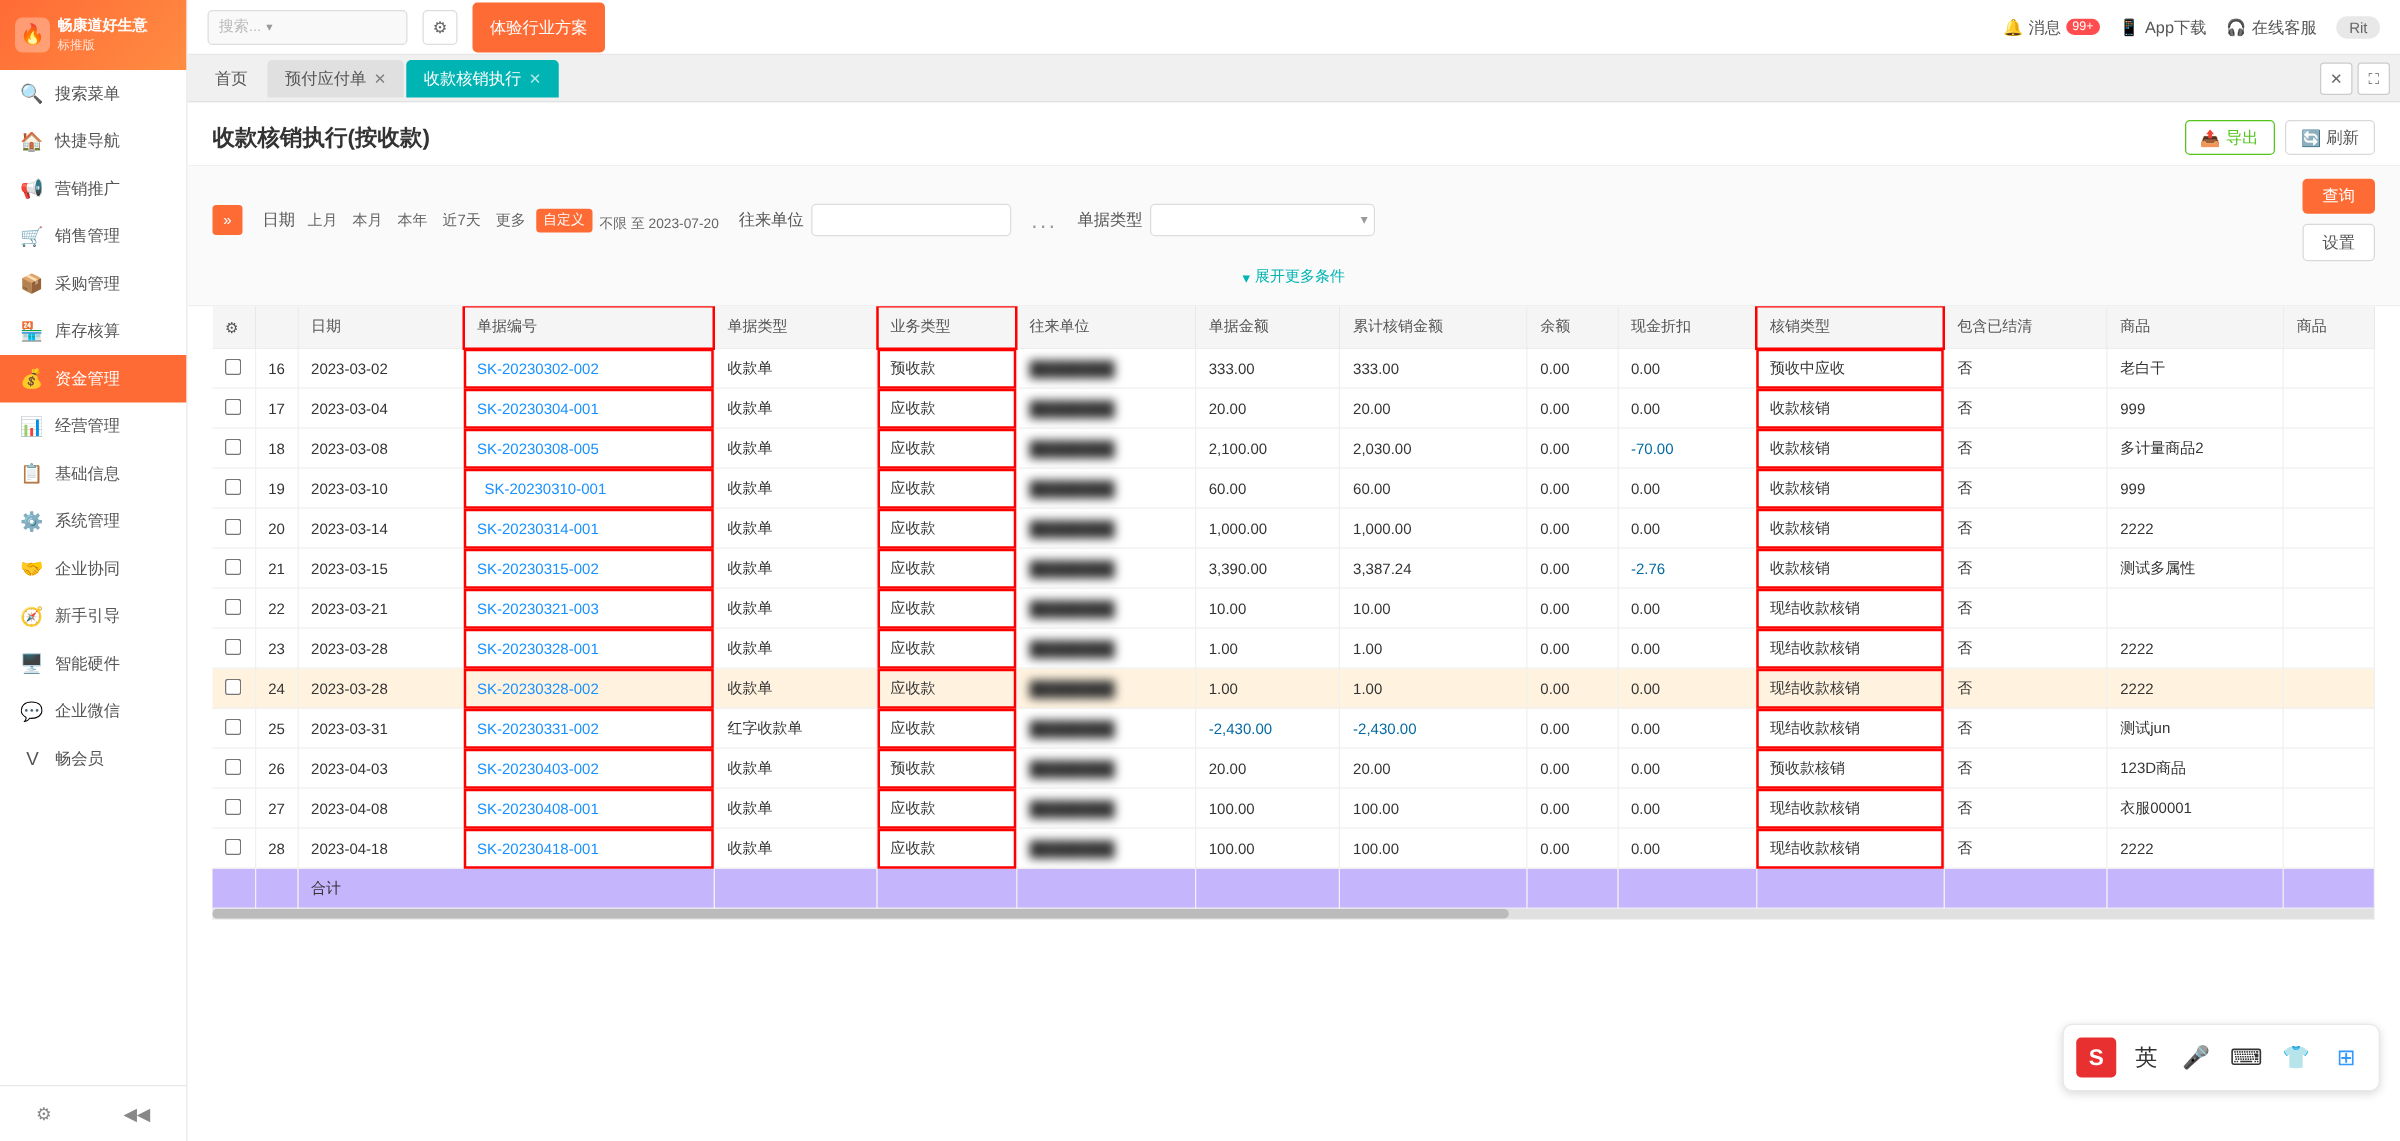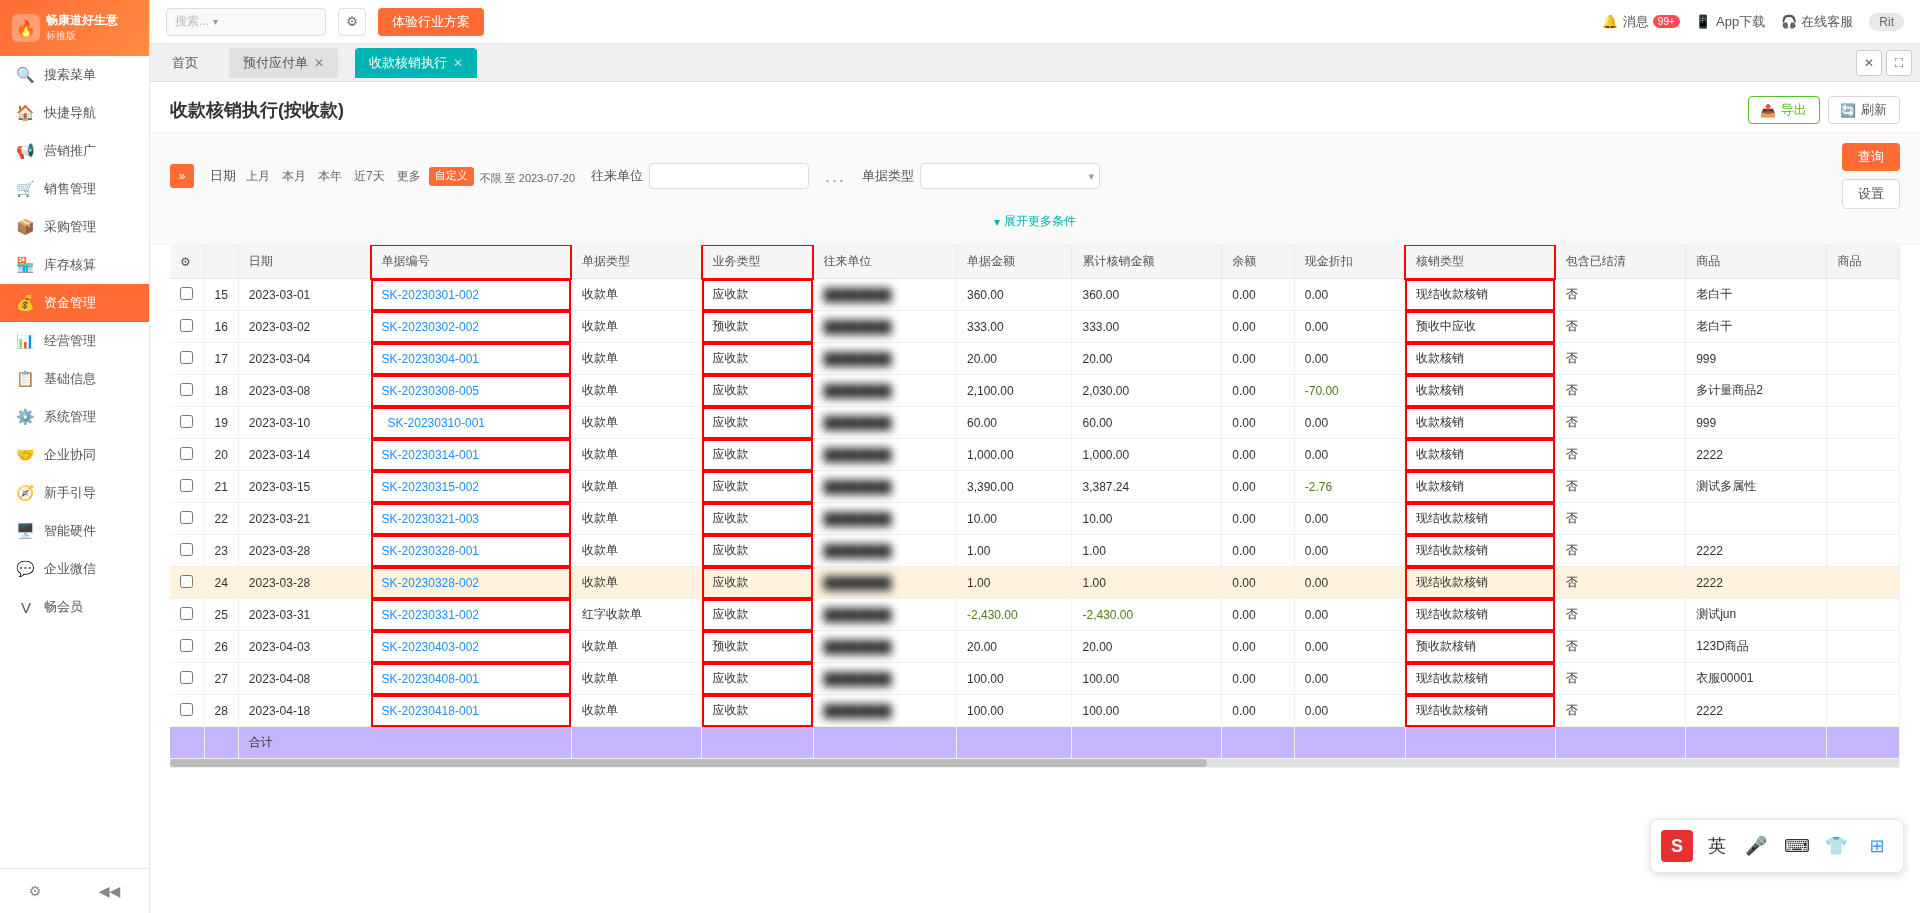--- a/index.html
+++ b/index.html
@@ -18,21 +18,21 @@
     .sidebar-bottom-btn { cursor: pointer; color: #888; font-size: 14px; padding: 6px 10px; }
 
     
     .main { flex: 1; display: flex; flex-direction: column; overflow: hidden; }
 
     
     .topbar { height: 44px; background: #fff; border-bottom: 1px solid #e8e8e8; display: flex; align-items: center; padding: 0 16px; gap: 12px; }
     .topbar-search { flex: 0 0 160px; height: 28px; border: 1px solid #ddd; border-radius: 4px; padding: 0 8px; color: #999; background: #f9f9f9; display: flex; align-items: center; gap: 4px; cursor: pointer; }
     .topbar-dropdown-icon { color: #999; font-size: 10px; }
     .topbar-gear { width: 28px; height: 28px; border: 1px solid #ddd; border-radius: 4px; display: flex; align-items: center; justify-content: center; cursor: pointer; color: #666; }
-    .topbar-solution-btn { background: #ff6b35; color: white; border: none; padding: 4px 14px; border-radius: 4px; cursor: pointer; font-size: 13px; height: 28px; }
+    .topbar-solution-btn { background: #ff6b35; color: white; border: none; padding: 4px 14px; border-radius: 4px; cursor: pointer; font-size: 13px; height: 40px; }
     .topbar-right { margin-left: auto; display: flex; align-items: center; gap: 16px; color: #555; font-size: 13px; }
     .topbar-right-item { display: flex; align-items: center; gap: 4px; cursor: pointer; }
     .notification-badge { background: #ff4d4f; color: white; border-radius: 10px; padding: 1px 5px; font-size: 10px; min-width: 18px; text-align: center; }
     .topbar-user { background: #e8e8e8; border-radius: 12px; padding: 2px 10px; font-size: 12px; color: #666; }
 
     
     .tabbar { height: 38px; background: #f0f0f0; display: flex; align-items: center; padding: 0 8px; gap: 2px; border-bottom: 1px solid #ddd; }
     .tab { height: 30px; padding: 0 14px; display: flex; align-items: center; gap: 6px; border-radius: 4px 4px 0 0; cursor: pointer; font-size: 13px; background: #e0e0e0; color: #555; }
     .tab.active { background: #00b4b4; color: white; }
     .tab-home { background: transparent; color: #555; }
@@ -72,21 +72,21 @@
     .expand-btn { color: #00b4b4; font-size: 12px; cursor: pointer; border: none; background: none; display: inline-flex; align-items: center; gap: 4px; }
 
     
     .table-wrap { flex: 1; overflow: auto; padding: 0 20px; }
     table { width: 100%; border-collapse: collapse; font-size: 12px; }
     thead tr { background: #f5f5f5; }
     th { padding: 8px 10px; text-align: left; color: #555; font-weight: 500; border-bottom: 1px solid #e8e8e8; border-right: 1px solid #e8e8e8; white-space: nowrap; position: sticky; top: 0; background: #f5f5f5; z-index: 1; }
     td { padding: 7px 10px; border-bottom: 1px solid #f0f0f0; border-right: 1px solid #f0f0f0; white-space: nowrap; color: #333; }
     tr.highlighted td { background: #fff3e0; }
     .link-text { color: #1890ff; cursor: pointer; text-decoration: none; }
-    .red-text { color: #4d7c0f; }
+    .red-text { color: #0369a1; }
     .total-row td { background: #c4b5fd; font-weight: 400; }
 
     
     ::-webkit-scrollbar { width: 6px; height: 6px; }
     ::-webkit-scrollbar-thumb { background: #ccc; border-radius: 3px; }
 
     
     .floating-panel { position: fixed; right: 20px; bottom: 80px; background: white; border: 1px solid #e8e8e8; border-radius: 8px; padding: 10px; display: flex; gap: 8px; box-shadow: 0 2px 8px rgba(0,0,0,0.15); }
     .floating-icon { width: 32px; height: 32px; display: flex; align-items: center; justify-content: center; cursor: pointer; border-radius: 4px; font-size: 18px; }
   </style>
@@ -194,21 +194,21 @@
       </div>
       <div class="topbar-right-item">
         <span>🎧</span>
         <span>在线客服</span>
       </div>
       <div class="topbar-user">Rit</div>
     </div>
   </div>
 
   <div class="tabbar">
-    <div id="tabs-container" style="display:flex;gap:17px;align-items:flex-start;">
+    <div id="tabs-container" style="display:flex;gap:2px;align-items:flex-start;">
         <div class="tab tab-home">
           <span>首页</span>
         </div>
         <div class="tab">
           <span>预付应付单</span>
           <span class="tab-close">✕</span>
         </div>
         <div class="tab active">
           <span>收款核销执行</span>
           <span class="tab-close">✕</span>
@@ -303,37 +303,20 @@
             <th>余额</th>
             <th>现金折扣</th>
             <th style="outline:2px solid red;outline-offset:-1px;">核销类型</th>
             <th>包含已结清</th>
             <th>商品</th>
             <th>商品</th>
           </tr>
         </thead>
         <tbody id="table-body">
 
-        <tr>
-      <td style="text-align:center;"><input type="checkbox" style=""></td>
-      <td>15</td>
-      <td>2023-03-01</td>
-      <td style="outline:2px solid red;outline-offset:-2px;"><a class="link-text">SK-20230301-002</a></td>
-      <td>收款单</td>
-      <td style="outline:2px solid red;outline-offset:-2px;">应收款</td>
-      <td><span style="filter:blur(4px);user-select:none;">████████</span></td>
-      <td class="">360.00</td>
-      <td class="">360.00</td>
-      <td>0.00</td>
-      <td class="">0.00</td>
-      <td style="outline:2px solid red;outline-offset:-2px;">现结收款核销</td>
-      <td>否</td>
-      <td>老白干</td>
-      <td></td>
-    </tr>
             <tr>
       <td style="text-align:center;"><input type="checkbox" style=""></td>
       <td>16</td>
       <td>2023-03-02</td>
       <td style="outline:2px solid red;outline-offset:-2px;"><a class="link-text">SK-20230302-002</a></td>
       <td>收款单</td>
       <td style="outline:2px solid red;outline-offset:-2px;">预收款</td>
       <td><span style="filter:blur(4px);user-select:none;">████████</span></td>
       <td class="">333.00</td>
       <td class="">333.00</td>

